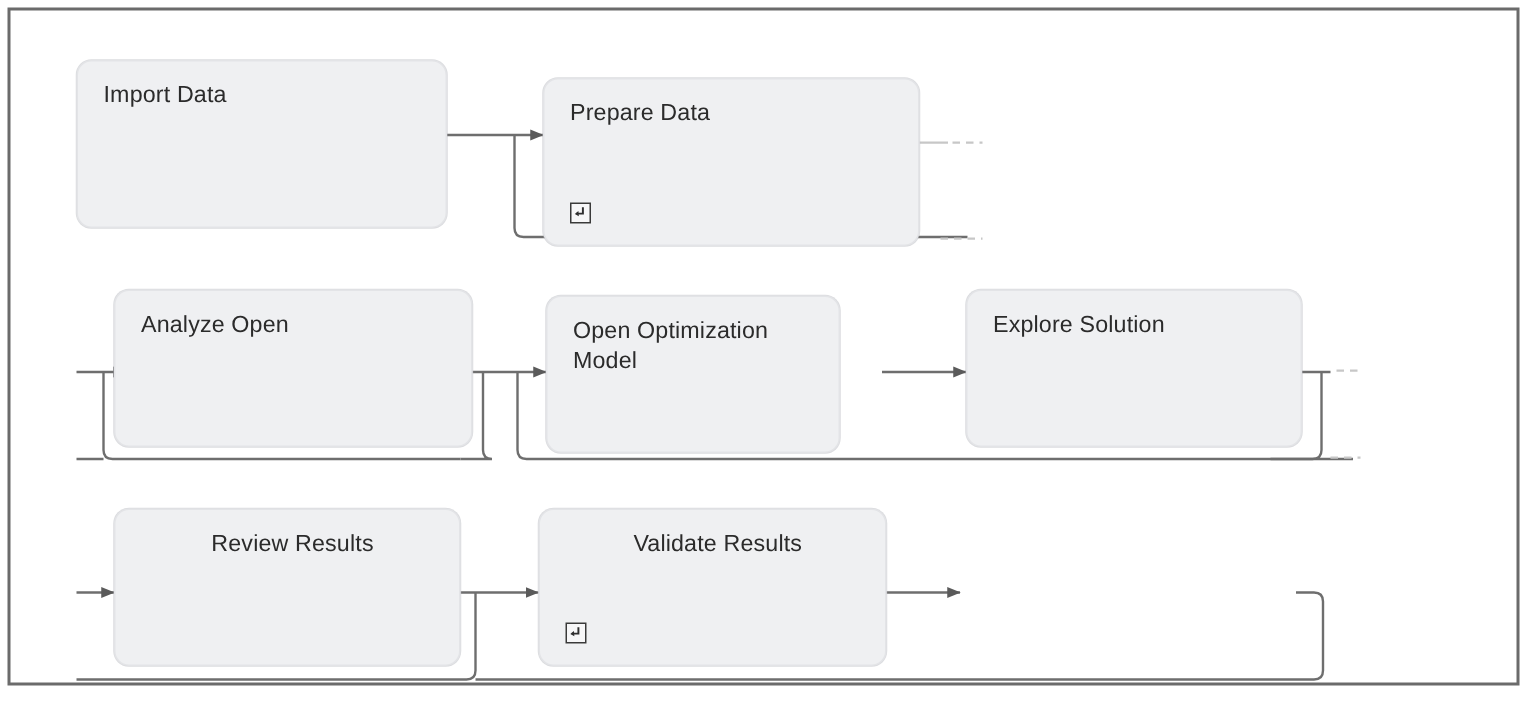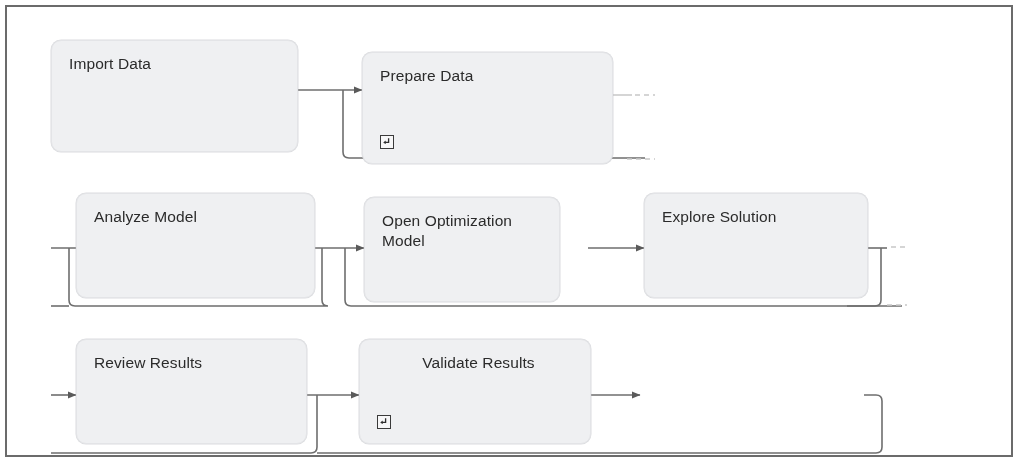--- a/index.html
+++ b/index.html
@@ -142,33 +142,33 @@
       <div class="node-label">Prepare Data</div>
       <div class="node-marker">
         <svg width="11" height="11" viewBox="0 0 11 11">
           <path d="M7.6,2.2 L7.6,6.4 L3.2,6.4" fill="none" stroke="#2f2f2f" stroke-width="1.3"></path>
           <path d="M4.6,4.6 L2.2,6.7 L4.9,8.1 Z" fill="#2f2f2f"></path>
         </svg>
       </div>
     </div>
 
     <div class="node" style="left:69px; top:186px; width:239px; height:105px;">
-      <div class="node-label">Analyze Model</div>
+      <div class="node-label">Analyze Open</div>
     </div>
 
     <div class="node" style="left:357px; top:190px; width:196px; height:105px;">
       <div class="node-label">Open Optimization
 Model</div>
     </div>
 
     <div class="node" style="left:637px; top:186px; width:224px; height:105px;padding-left:48px;">
       <div class="node-label">Explore Solution</div>
     </div>
 
-    <div class="node" style="left:69px; top:332px; width:231px; height:105px;">
+    <div class="node" style="left:69px; top:332px; width:231px; height:105px;text-align:center;">
       <div class="node-label">Review Results</div>
     </div>
 
     <div class="node" style="left:352px; top:332px; width:232px; height:105px;text-align:center;">
       <div class="node-label">Validate Results</div>
       <div class="node-marker">
         <svg width="11" height="11" viewBox="0 0 11 11">
           <path d="M7.6,2.2 L7.6,6.4 L3.2,6.4" fill="none" stroke="#2f2f2f" stroke-width="1.3"></path>
           <path d="M4.6,4.6 L2.2,6.7 L4.9,8.1 Z" fill="#2f2f2f"></path>
         </svg>

